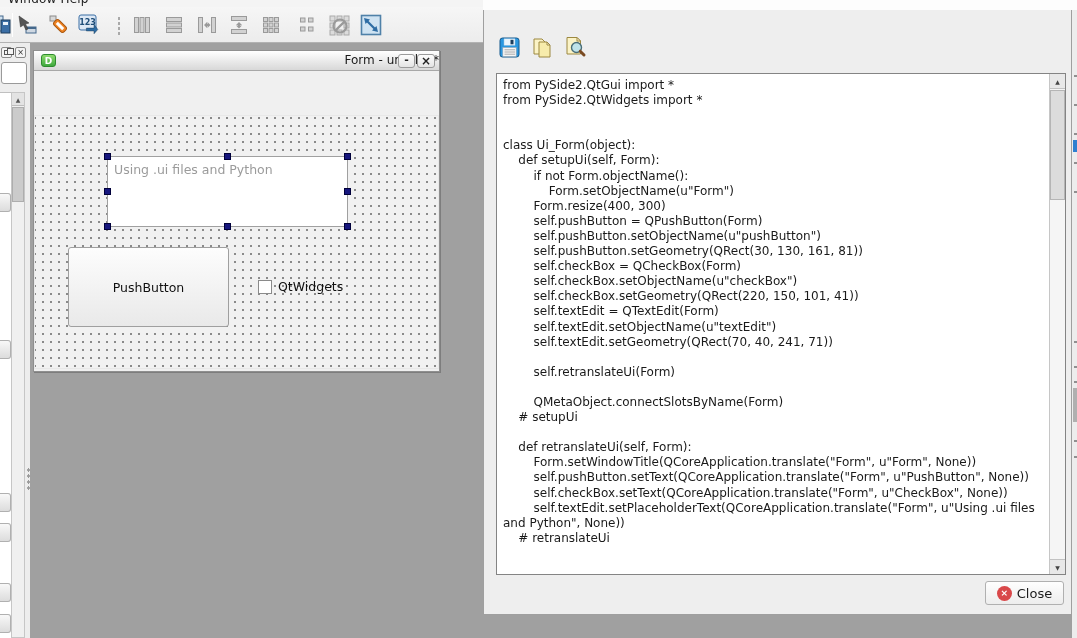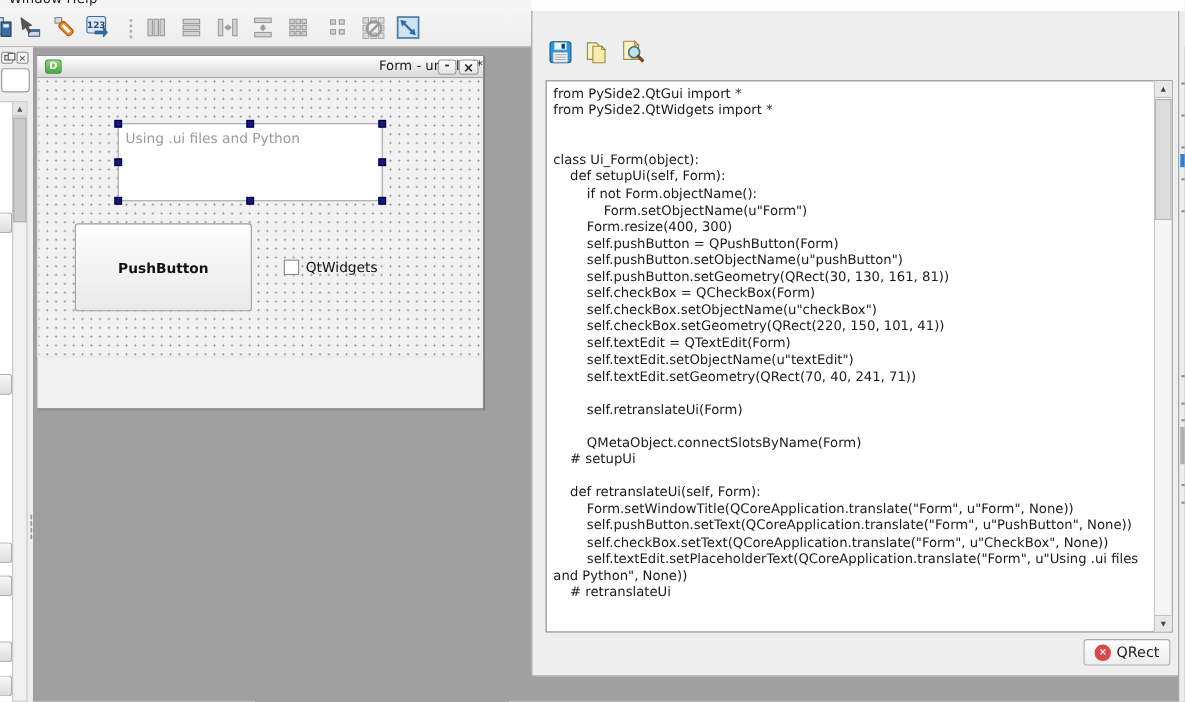--- a/index.html
+++ b/index.html
@@ -48,29 +48,29 @@
   .form-icon { position:absolute; left:7px; top:3px; width:15px; height:13px; border-radius:3px;
                background:linear-gradient(#8fdc6e,#3fa93f); border:1px solid #2e8b2e; color:#fff; font-size:9px; font-weight:bold;
                text-align:center; line-height:13px; }
   .form-title { position:absolute; left:0; right:0; top:2px; text-align:right; font-size:12px; color:#1a1a1a; }
   .cap-btn { position:absolute; top:3px; height:14px; background:linear-gradient(#fdfdfd,#e4e4e4); border:1px solid #9a9a9a;
              border-radius:3px; text-align:center; color:#222; }
   .cap-min { right:24px; width:17px; font-size:11px; font-weight:bold; line-height:10px; }
   .cap-close { right:4px; width:18px; font-size:12px; font-weight:bold; line-height:13px; }
   .form-body { position:relative; height:254px; background-color:#f1f1f1;
                background-image:radial-gradient(circle, #8a8a8a 0.8px, transparent 1px);
-               background-size:8px 8px; background-position:4px 6px; border:1px solid #e8e8e8; }
+               background-size:8px 8px; background-position:4px 6px; border:1px solid #e8e8e8;margin-top:44px; }
 
   .textedit { position:absolute; left:72px; top:40px; width:241px; height:71px; background:#fff; border:1px solid #a0a0a0; }
   .textedit .ph { display:block; padding:5px 6px; font-size:12.5px; color:#9b9b9b; }
   .handle { position:absolute; width:7px; height:7px; background:#16167d; border:1px solid #00003a; }
 
   .pushbtn { position:absolute; left:33px; top:131px; width:161px; height:80px;
              background:linear-gradient(#fdfdfd,#e9e9e9); border:1px solid #9f9f9f; border-radius:3px;
-             font-size:12.5px; color:#111; display:flex; align-items:center; justify-content:center;font-weight:bold; }
+             font-size:12.5px; color:#111; display:flex; align-items:center; justify-content:center; }
   .checkbox-row { position:absolute; left:223px; top:150px; width:101px; height:41px; display:flex; align-items:center; gap:6px; }
   .checkbox-box { width:14px; height:14px; background:#fff; border:1px solid #8a8a8a; }
   .checkbox-label { font-size:12.5px; color:#111; }
 
   
   .dialog-top-strip { position:absolute; left:483px; top:0; width:594px; height:10px; background:#fdfdfd; }
   .dialog { position:absolute; left:483px; top:10px; width:588px; height:605px; background:#eeeeee;
             border-left:1px solid #9f9f9f; border-bottom:1px solid #9f9f9f; }
   .dlg-toolbar { position:absolute; left:12px; top:24px; height:30px; display:flex; gap:7px; }
   .dlg-tb-icon { width:26px; height:26px; display:flex; align-items:center; justify-content:center; }
@@ -361,21 +361,21 @@
     # retranslateUi</pre>
       <div class="code-scroll">
         <div class="sb-btn sb-up">▲</div>
         <div class="sb-thumb"></div>
         <div class="sb-btn sb-down">▼</div>
       </div>
     </div>
 
     <div class="close-btn">
       <span class="close-glyph">×</span>
-      <span>QRect</span>
+      <span>Close</span>
     </div>
   </div>
 
 
   <div class="right-sliver">
     <div class="rs-dash" style="top:65px"></div>
     <div class="rs-dash" style="top:94px"></div>
     <div class="rs-dash" style="top:123px"></div>
     <div class="rs-dash" style="top:152px"></div>
     <div class="rs-dash" style="top:181px"></div>

